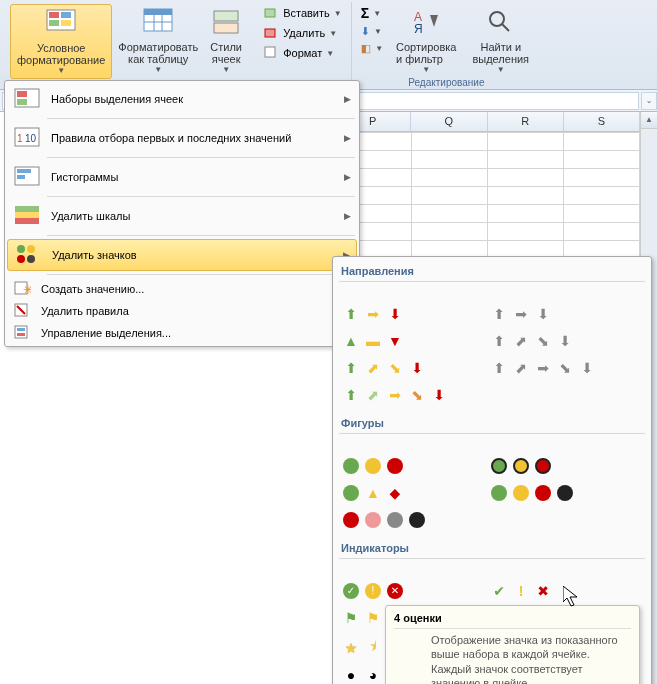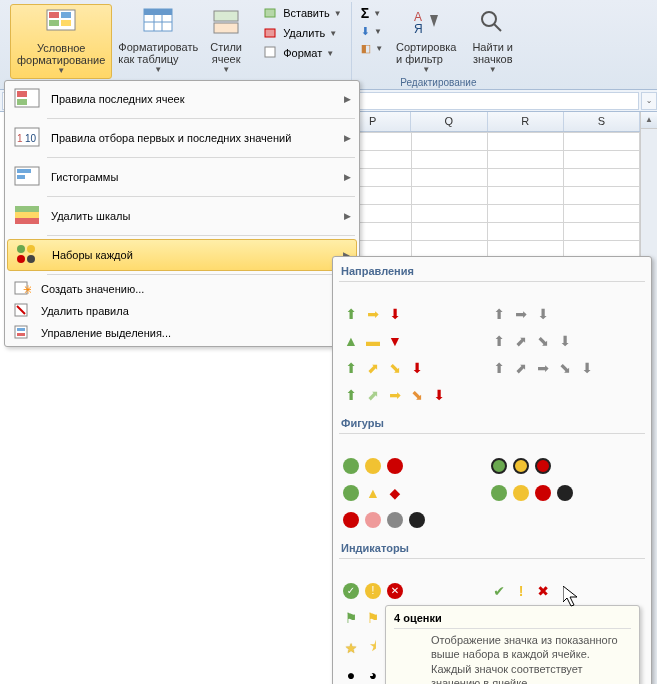--- a/index.html
+++ b/index.html
@@ -84,21 +84,21 @@
           <span class="dd">▼</span>
       </div>
       <div class="bigbtn">
         <svg class="ic">
             <rect x="2" y="2" width="28" height="22" fill="#fff" stroke="#6699cc"></rect>
             <rect x="2" y="2" width="28" height="6" fill="#6699cc"></rect>
             <line x1="12" y1="2" x2="12" y2="24" stroke="#6699cc"></line>
             <line x1="20" y1="2" x2="20" y2="24" stroke="#6699cc"></line>
             <line x1="2" y1="15" x2="30" y2="15" stroke="#6699cc"></line>
           </svg>
-        <span style="white-space:pre-line;">Форматировать
+        <span style="white-space:pre-line;text-align:center">Форматировать
 как таблицу</span>
           <span class="dd">▼</span>
       </div>
       <div class="bigbtn">
         <svg class="ic">
             <rect x="4" y="4" width="24" height="10" fill="#d9ead3" stroke="#888"></rect>
             <rect x="4" y="16" width="24" height="10" fill="#fce5cd" stroke="#888"></rect>
           </svg>
         <span style="white-space:pre-line;text-align:center">Стили
 ячеек</span>
@@ -156,21 +156,21 @@
         <span style="white-space:pre-line;">Сортировка
 и фильтр</span>
           <span class="dd">▼</span>
       </div>
       <div class="bigbtn">
         <svg class="ic">
             <circle cx="12" cy="12" r="7" fill="none" stroke="#555" stroke-width="2"></circle>
             <line x1="17" y1="17" x2="24" y2="24" stroke="#555" stroke-width="2"></line>
           </svg>
         <span style="white-space:pre-line;text-align:center">Найти и
-значков</span>
+выделения</span>
           <span class="dd">▼</span>
       </div>
     </div>
     <div class="label">Редактирование</div>
   </div>
 </div>
 
 <div class="fbar">
   <div class="rest"></div>
   <div class="expand">⌄</div>
@@ -187,21 +187,21 @@
     <div class="arrow">▲</div>
   </div>
 
 <div class="ddmenu">
   <div class="item">
     <svg class="mic">
         <rect x="2" y="2" width="24" height="18" fill="#fff" stroke="#888"></rect>
         <rect x="4" y="4" width="10" height="6" fill="#e06666"></rect>
         <rect x="4" y="12" width="10" height="6" fill="#93c47d"></rect>
       </svg>
-    <span>Правила последних ячеек</span>
+    <span>Наборы выделения ячеек</span>
       <span class="arrow">▶</span>
   </div>
   <div class="sep"></div>
   <div class="item">
     <svg class="mic">
         <rect x="2" y="2" width="24" height="18" fill="#fff" stroke="#888"></rect>
         <text x="4" y="16" font-size="10" fill="#c0504d">1</text>
         <text x="12" y="16" font-size="10" fill="#1f497d">10</text>
       </svg>
     <span>Правила отбора первых и последних значений</span>
@@ -228,21 +228,21 @@
       <span class="arrow">▶</span>
   </div>
   <div class="sep"></div>
   <div class="item hov">
     <svg class="mic">
         <circle cx="7" cy="6" r="4" fill="#6aa84f"></circle>
         <circle cx="17" cy="6" r="4" fill="#f1c232"></circle>
         <circle cx="7" cy="16" r="4" fill="#cc0000"></circle>
         <circle cx="17" cy="16" r="4" fill="#444"></circle>
       </svg>
-    <span>Наборы каждой</span>
+    <span>Удалить значков</span>
       <span class="arrow">▶</span>
   </div>
   <div class="sep"></div>
   <div class="item small">
     <svg class="mic">
         <rect x="2" y="2" width="12" height="12" fill="#fff" stroke="#888"></rect>
         <text x="10" y="14" font-size="12" fill="#f80">✳</text>
       </svg>
     <span>Создать значению...</span>
   </div>

